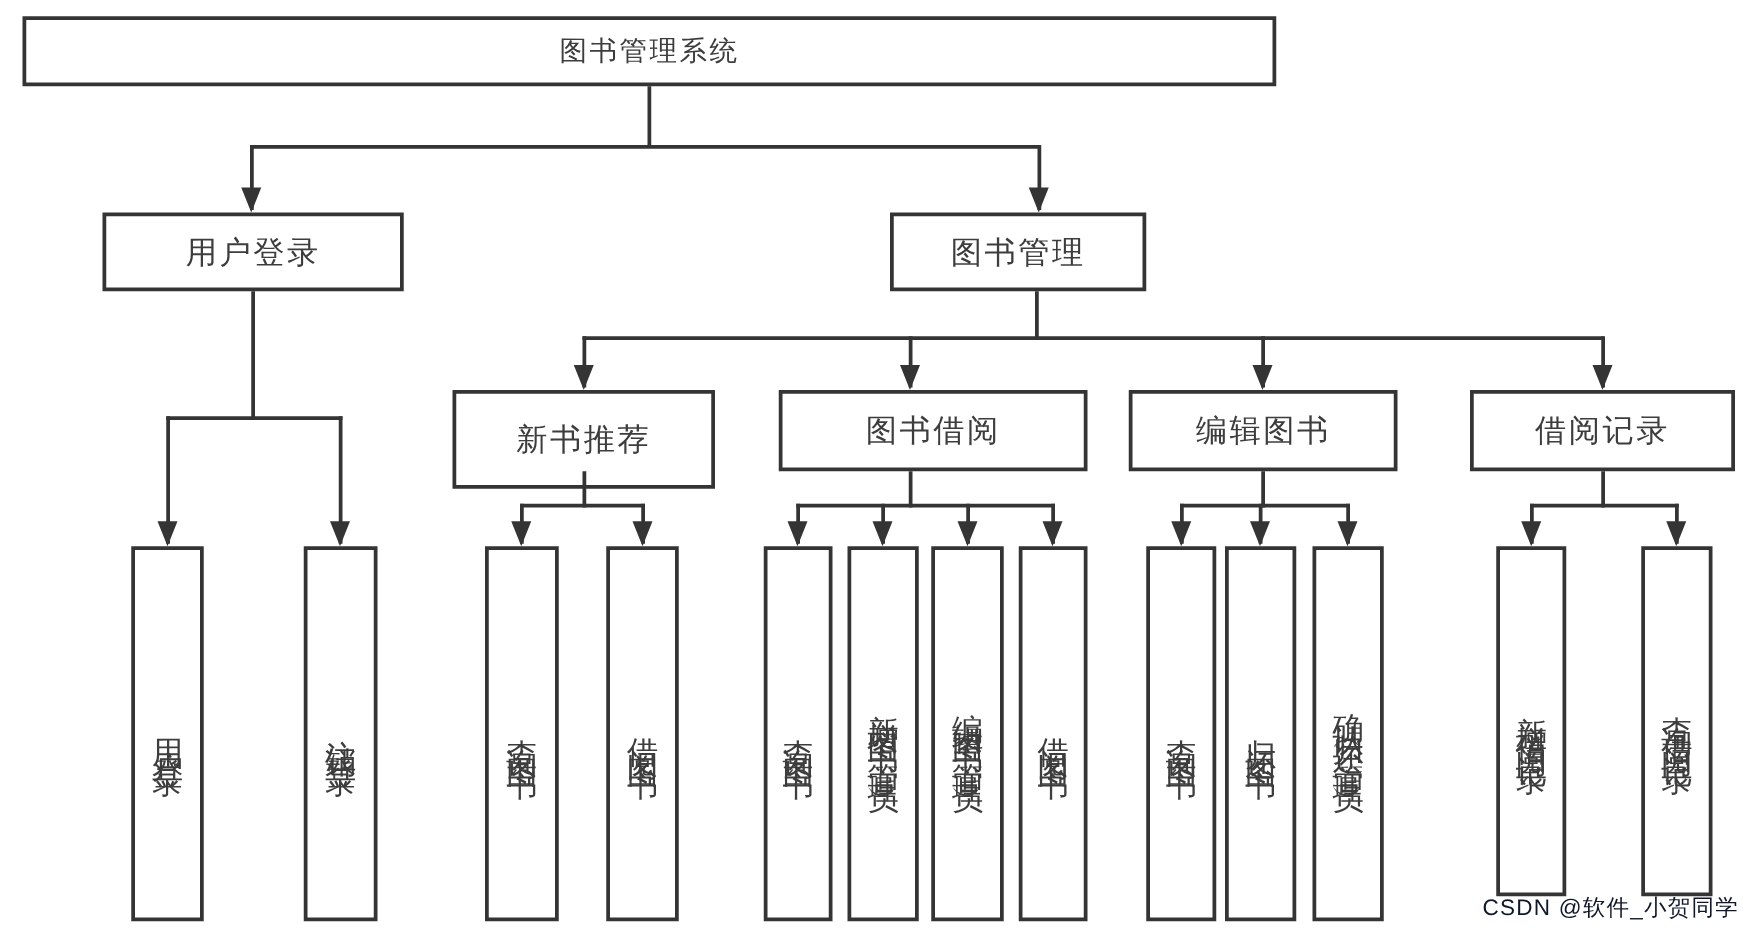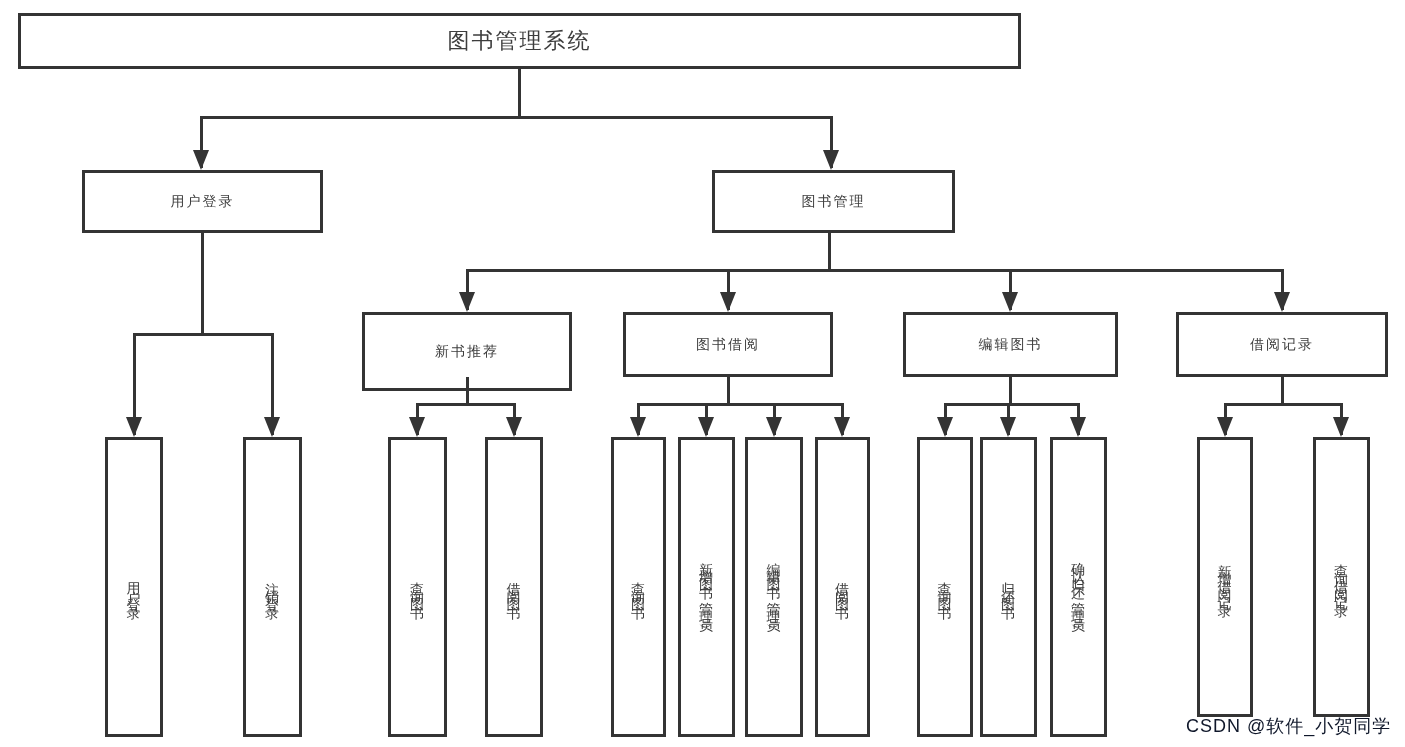--- a/index.html
+++ b/index.html
@@ -15,21 +15,21 @@
   .box {
     position: absolute;
     box-sizing: border-box;
     border: 3px solid #343434;
     background: #ffffff;
     display: flex;
     align-items: center;
     justify-content: center;
   }
   .lbl {
-    font-size: 14px;
+    font-size: 25px;
     color: #3d3d3d;
     letter-spacing: 2px;
     white-space: nowrap;
   }
   .root .lbl { font-size: 22px; }
   .leaf .lbl {
     writing-mode: vertical-rl;
     text-orientation: mixed;
     letter-spacing: 8px;
     white-space: normal;
@@ -67,21 +67,21 @@
   <div class="vline" style="left:518px; top:69px;  height:48px;"></div>
   <div class="hline" style="left:200px; top:116px; width:632px;"></div>
   <div class="vline" style="left:200px; top:116px; height:52px;"></div>
   <div class="vline" style="left:830px; top:116px; height:52px;"></div>
   <div class="arrow" style="left:193px; top:150px;"></div>
   <div class="arrow" style="left:823px; top:150px;"></div>
 
   <div class="box" style="left:82px; top:170px; width:241px; height:63px;">
     <span class="lbl">用户登录</span>
   </div>
-  <div class="box" style="left:712px; top:170px; width:243px; height:63px;">
+  <div class="box" style="left:712px; top:170px; width:205px; height:63px;">
     <span class="lbl">图书管理</span>
   </div>
 
   <div class="vline" style="left:201px; top:233px; height:103px;"></div>
   <div class="hline" style="left:133px; top:333px; width:141px;"></div>
   <div class="vline" style="left:133px; top:333px; height:102px;"></div>
   <div class="vline" style="left:271px; top:333px; height:102px;"></div>
   <div class="arrow" style="left:126px; top:417px;"></div>
   <div class="arrow" style="left:264px; top:417px;"></div>
 
@@ -92,21 +92,21 @@
   <div class="vline" style="left:1009px; top:269px; height:41px;"></div>
   <div class="vline" style="left:1281px; top:269px; height:41px;"></div>
   <div class="arrow" style="left:459px;  top:292px;"></div>
   <div class="arrow" style="left:720px;  top:292px;"></div>
   <div class="arrow" style="left:1002px; top:292px;"></div>
   <div class="arrow" style="left:1274px; top:292px;"></div>
 
   <div class="box" style="left:362px; top:312px; width:210px; height:79px;">
     <span class="lbl">新书推荐</span>
   </div>
-  <div class="box" style="left:623px; top:312px; width:210px; height:65px;">
+  <div class="box" style="left:623px; top:312px; width:247px; height:65px;">
     <span class="lbl">图书借阅</span>
   </div>
   <div class="box" style="left:903px; top:312px; width:215px; height:65px;">
     <span class="lbl">编辑图书</span>
   </div>
   <div class="box" style="left:1176px; top:312px; width:212px; height:65px;">
     <span class="lbl">借阅记录</span>
   </div>
 
   <div class="vline" style="left:466px; top:377px; height:29px;"></div>

